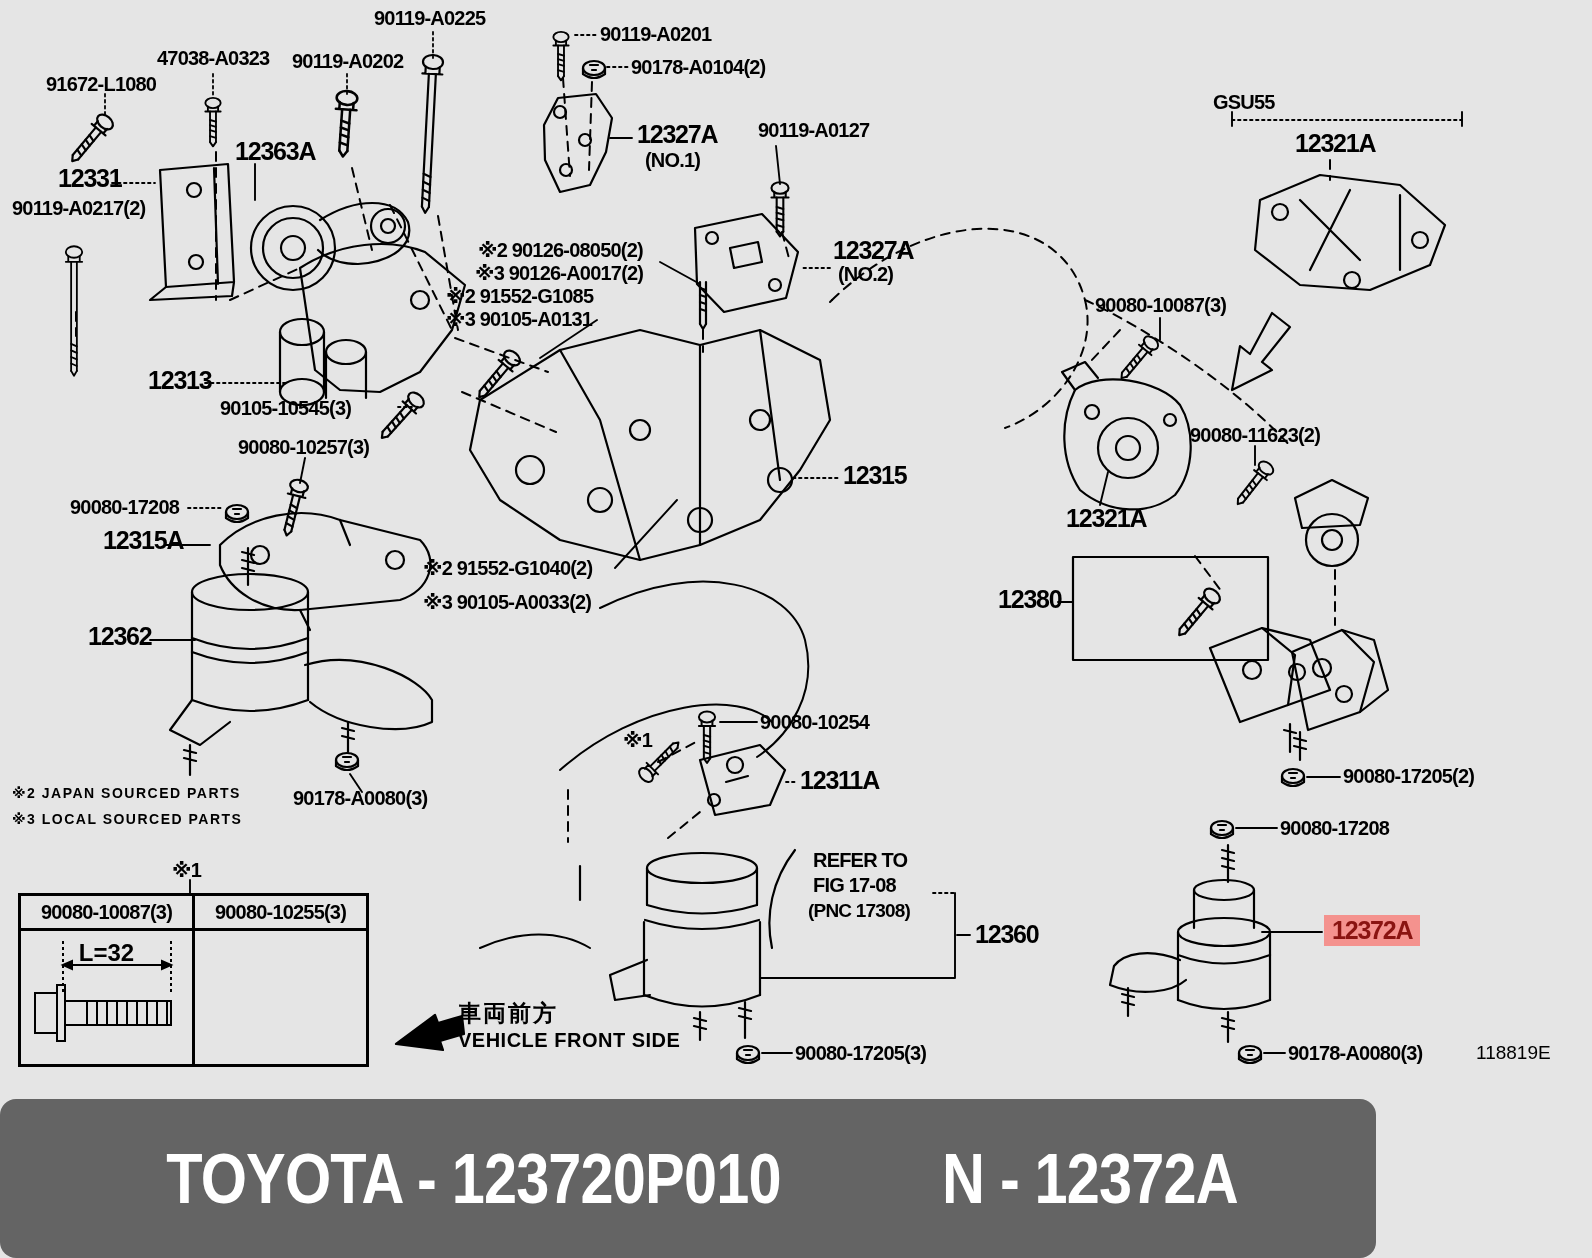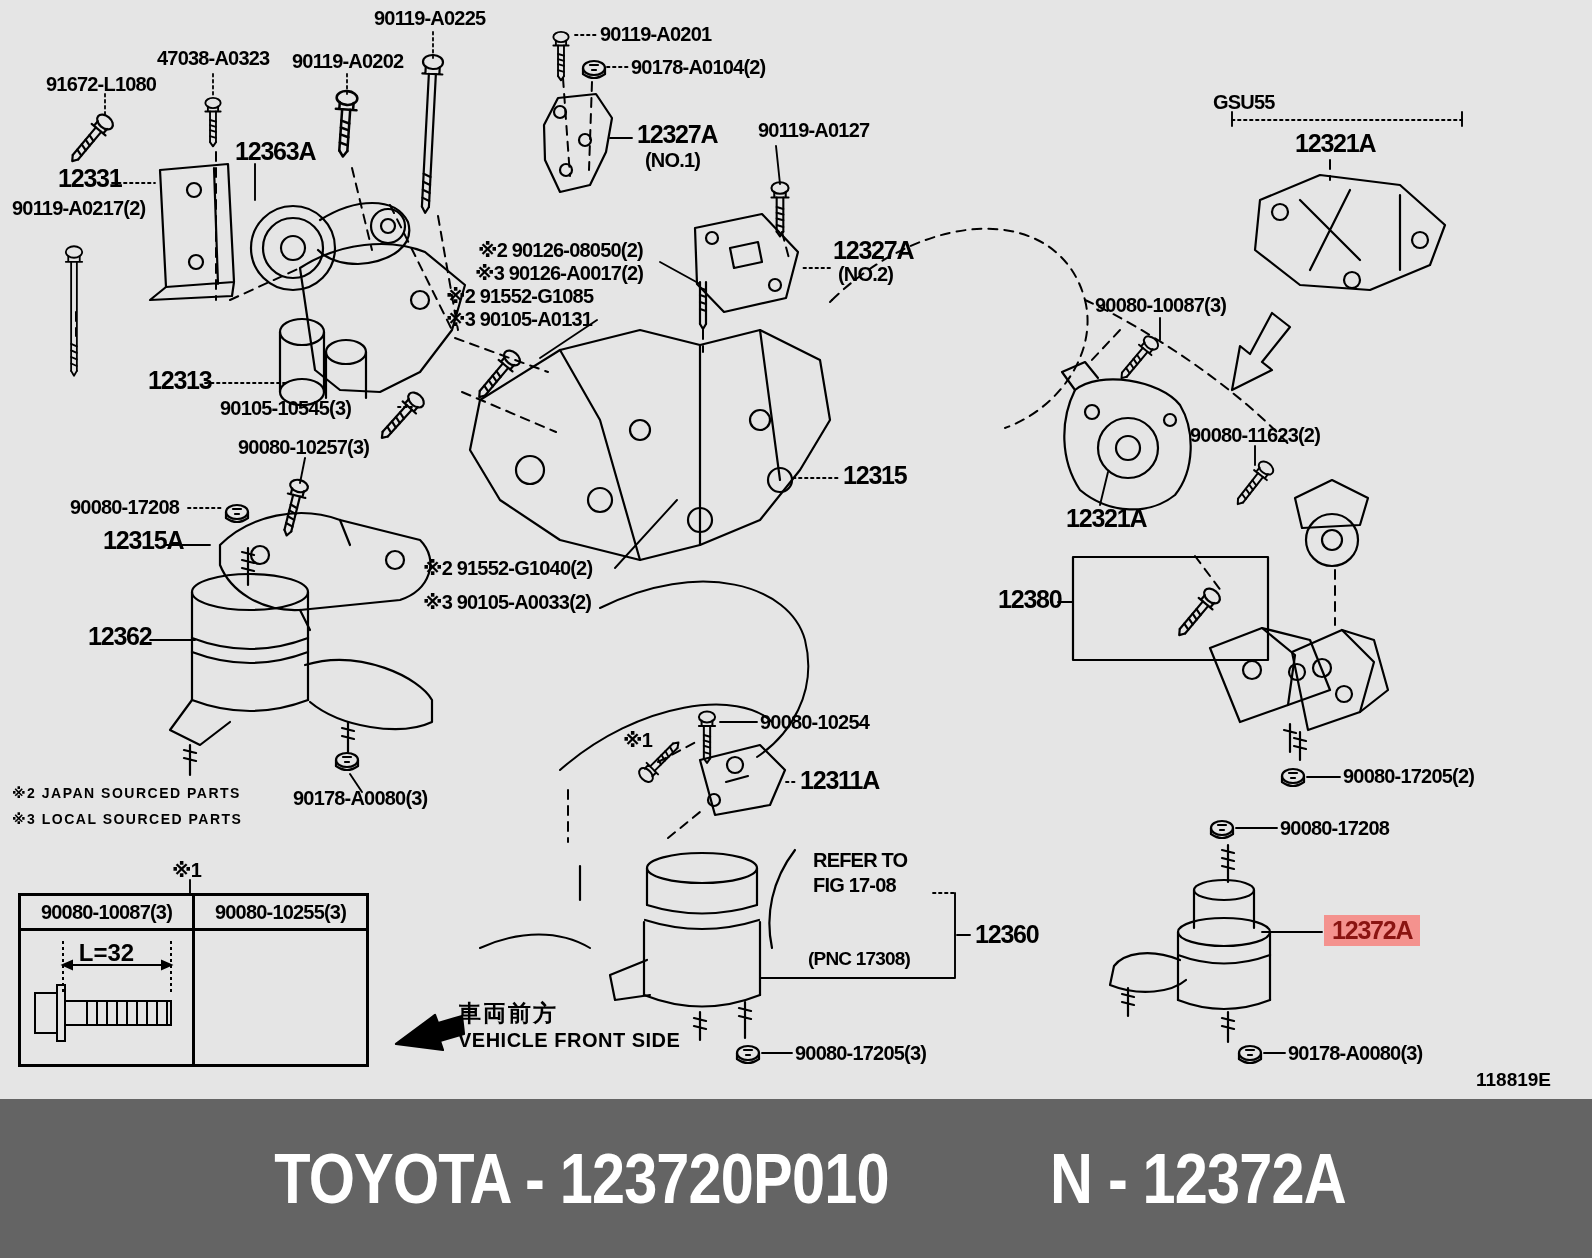--- a/index.html
+++ b/index.html
@@ -1,41 +1,41 @@
 <!DOCTYPE html>
 <html style="--banner-bg: #646464; --banner-fg: #ffffff; --hl-bg: #f4928e; --hl-fg: #8a1411;"><head>
 <meta charset="utf-8">
 <style>
   html,body{margin:0;padding:0;background:#fff;}
   #stage{position:relative;width:1592px;height:1258px;background:#e5e5e5;overflow:hidden;
          font-family:"Liberation Sans","DejaVu Sans",sans-serif;color:#000;padding-left:8px;}
   #art{position:absolute;left:0;top:0;}
   .lbl{position:absolute;font-weight:700;font-size:20px;letter-spacing:-0.8px;white-space:nowrap;line-height:1;}
   .lg{font-size:25px;letter-spacing:-1.2px;}
-  .sm{font-size:19px;margin-top:48px;}
+  .sm{font-size:19px;}
   .legend{font-size:14px;letter-spacing:1.5px;}
   .hl{background:var(--hl-bg,#f4928e);color:var(--hl-fg,#8a1411);padding:3px 8px;}
   .note{line-height:1.25;}
   
   .bolt-table{position:absolute;left:18px;top:893px;width:345px;height:168px;border:3px solid #000;display:flex;}
   .bt-col{flex:1;display:flex;flex-direction:column;border-right:3px solid #000;}
   .bt-col:last-child{border-right:none;}
   .bt-head{border-bottom:3px solid #000;text-align:center;font-weight:700;font-size:20px;letter-spacing:-0.8px;padding:5px 0 4px;}
   .bt-body{position:relative;flex:1;}
   .bt-dim{position:absolute;left:0;right:0;top:8px;text-align:center;font-weight:700;font-size:24px;}
   
   .front{position:absolute;left:458px;top:998px;font-weight:700;}
   .front .jp{font-size:23px;letter-spacing:2px;}
   .front .en{font-size:20px;letter-spacing:0.5px;text-align:right;}
   
-  .banner{position:absolute;left:0;top:1099px;width:1592px;height:159px;background:var(--banner-bg,#646464);
-          display:flex;align-items:center;justify-content:center;gap:82px;}
+  .banner{position:absolute;left:0;top:1099px;width:1376px;height:159px;background:var(--banner-bg,#646464);
+          display:flex;align-items:center;justify-content:center;gap:82px;border-radius:16px;}
   .banner span{color:var(--banner-fg,#fff);font-weight:700;font-size:70px;letter-spacing:-1px;
                transform:scaleX(0.85);transform-origin:center;white-space:nowrap;}
-  .sheet-code{position:absolute;left:1476px;top:1069px;font-weight:700;font-size:19px;letter-spacing:0;text-align:right;}
+  .sheet-code{position:absolute;left:1476px;top:1042px;font-weight:400;font-size:19px;letter-spacing:0;text-align:right;}
 </style>
 </head>
 <body>
 
 <div id="stage">
 
   <svg id="art" width="1592" height="1099" viewBox="0 0 1592 1099" fill="none" stroke="#000" stroke-width="2.2" stroke-linejoin="round" stroke-linecap="round">
     <defs>
       <g id="bolt">
         <ellipse cx="0" cy="0" rx="9" ry="6"></ellipse>

